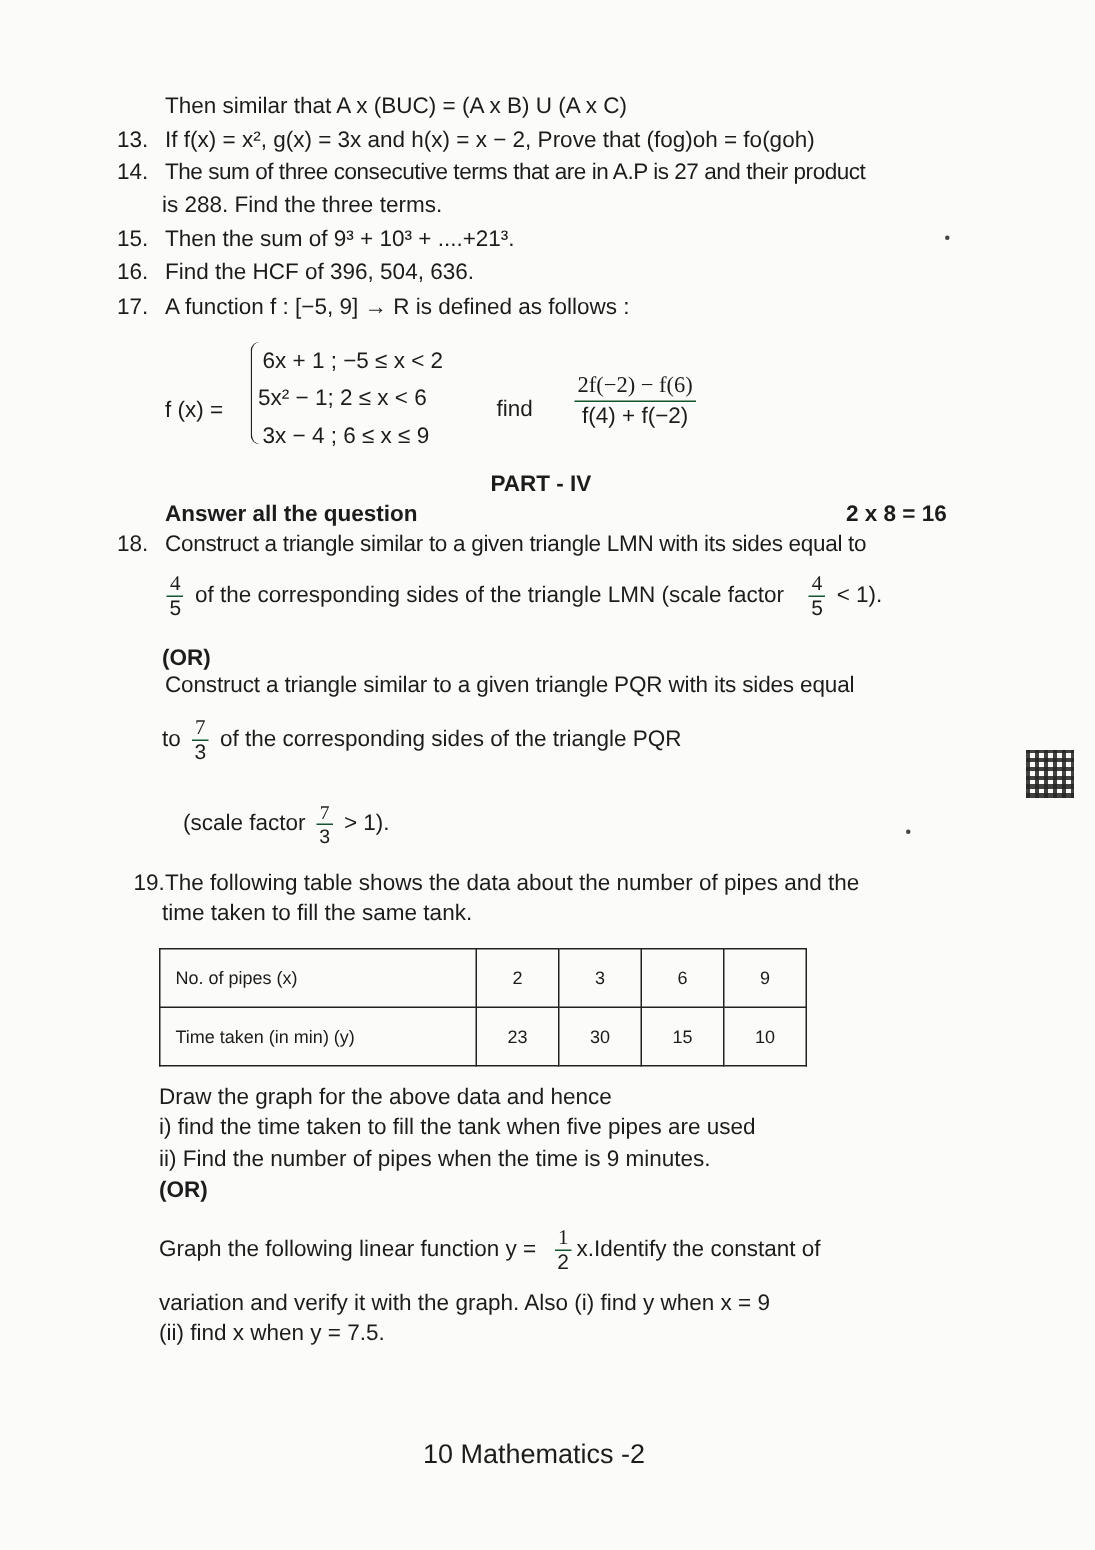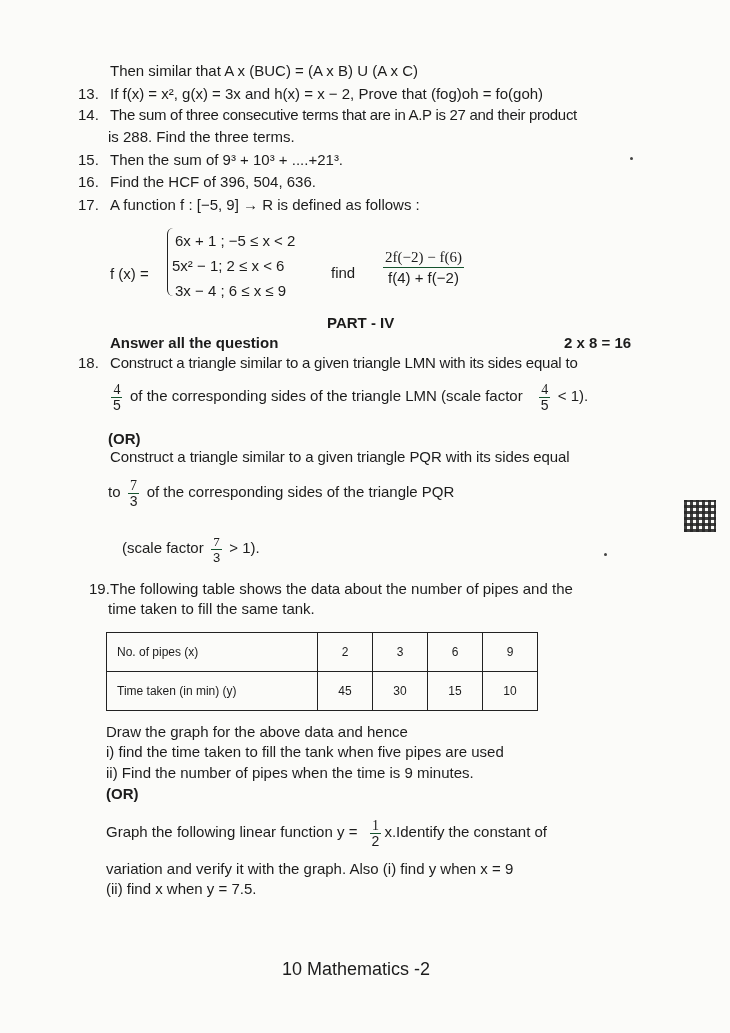--- a/index.html
+++ b/index.html
@@ -105,21 +105,21 @@
   <tbody>
       <tr>
     <td style="width:190px;">No. of pipes (x)</td>
     <td class="c" style="width:34px;">2</td>
     <td class="c" style="width:34px;">3</td>
     <td class="c" style="width:34px;">6</td>
     <td class="c" style="width:34px;">9</td>
   </tr>
   <tr>
     <td>Time taken (in min) (y)</td>
-    <td class="c">45</td>
+    <td class="c">23</td>
     <td class="c">30</td>
     <td class="c">15</td>
     <td class="c">10</td>
   </tr>
 </tbody>
   </table>
 
 <div class="line" style="left:106px;top:723px;">Draw the graph for the above data and hence</div>
 <div class="line" style="left:106px;top:743px;">i) find the time taken to fill the tank when five pipes are used</div>
 <div class="line" style="left:106px;top:764px;">ii) Find the number of pipes when the time is 9 minutes.</div>

